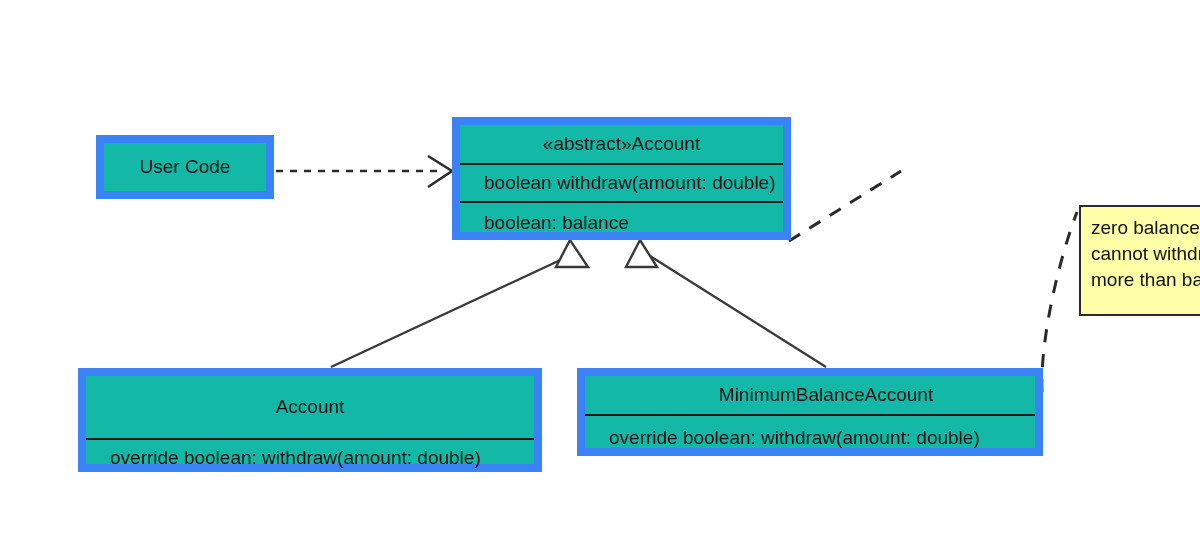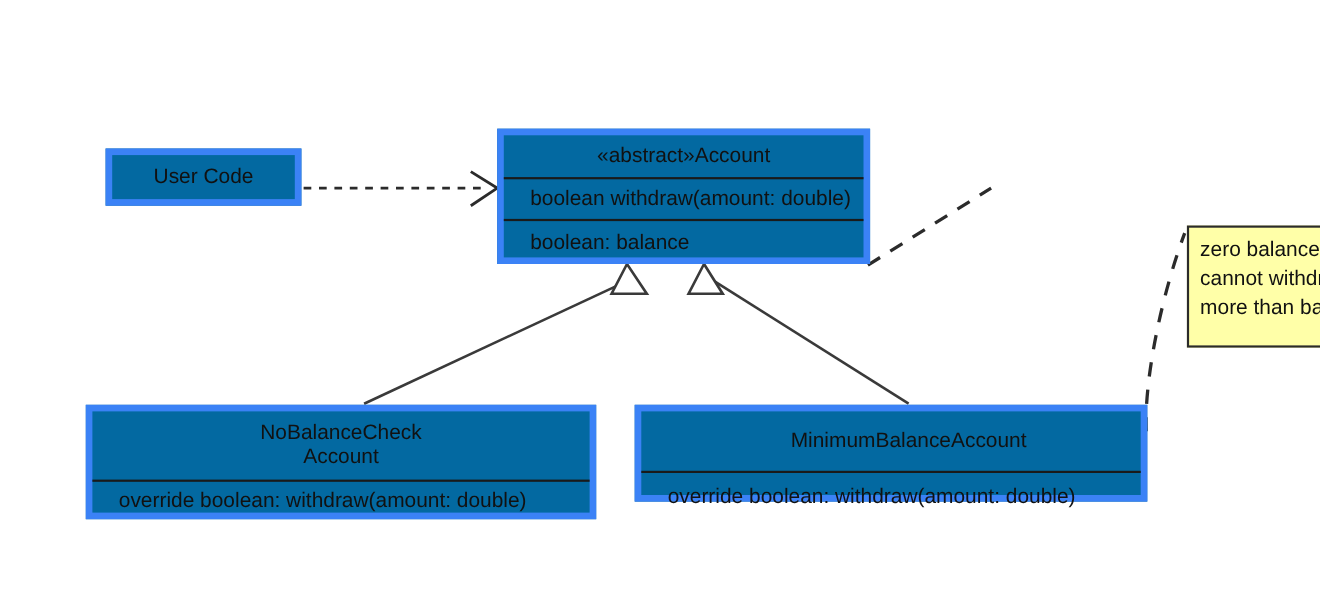--- a/index.html
+++ b/index.html
@@ -23,22 +23,22 @@
     position: absolute;
     left: 0;
     top: 0;
     width: 1200px;
     height: 550px;
     pointer-events: none;
   }
   .node {
     position: absolute;
     box-sizing: border-box;
-    background: #0369a1;
-    border: 6px solid #3b82f6;
+    background: #14b8a6;
+    border: 8px solid #3b82f6;
   }
   .node .row {
     box-sizing: border-box;
     display: flex;
     align-items: center;
     color: #111111;
     font-size: 19px;
     line-height: 1.18;
     white-space: nowrap;
   }
@@ -69,42 +69,42 @@
   }
   #account-node .r1 { height: 38px; }
   #account-node .r2 { height: 38px; }
   #account-node .r3 { height: 43px; }
 
   
   #usercode-node {
     left: 96px;
     top: 135px;
     width: 178px;
-    height: 52px;
+    height: 64px;
   }
   #usercode-node .r1 { height: 100%; }
 
   
   #nobalance-node {
     left: 78px;
     top: 368px;
     width: 464px;
     height: 104px;
   }
   #nobalance-node .r1 { height: 62px; }
   #nobalance-node .r2 { height: 38px; }
 
   
   #minbalance-node {
     left: 577px;
     top: 368px;
     width: 466px;
     height: 88px;
   }
-  #minbalance-node .r1 { height: 54px; margin-left: 32px; }
+  #minbalance-node .r1 { height: 38px; margin-left: 32px; }
   #minbalance-node .r2 { height: 46px; }
 
   
   #note-node {
     position: absolute;
     left: 1079px;
     top: 205px;
     width: 160px;
     height: 111px;
     box-sizing: border-box;
@@ -157,21 +157,20 @@
 
   <div class="node" id="account-node">
     <div class="row center r1">«abstract»Account</div>
     <div class="row left r2 divider-top">boolean withdraw(amount: double)</div>
     <div class="row left r3 divider-top">boolean: balance</div>
   </div>
 
   <div class="node" id="nobalance-node">
     <div class="row center r1">
       <span class="title-stack">
-        <span>NoBalanceCheck</span>
         <span>Account</span>
       </span>
     </div>
     <div class="row left r2 divider-top">override boolean: withdraw(amount: double)</div>
   </div>
 
   <div class="node" id="minbalance-node">
     <div class="row center r1">MinimumBalanceAccount</div>
     <div class="row left r2 divider-top">override boolean: withdraw(amount: double)</div>
   </div>

